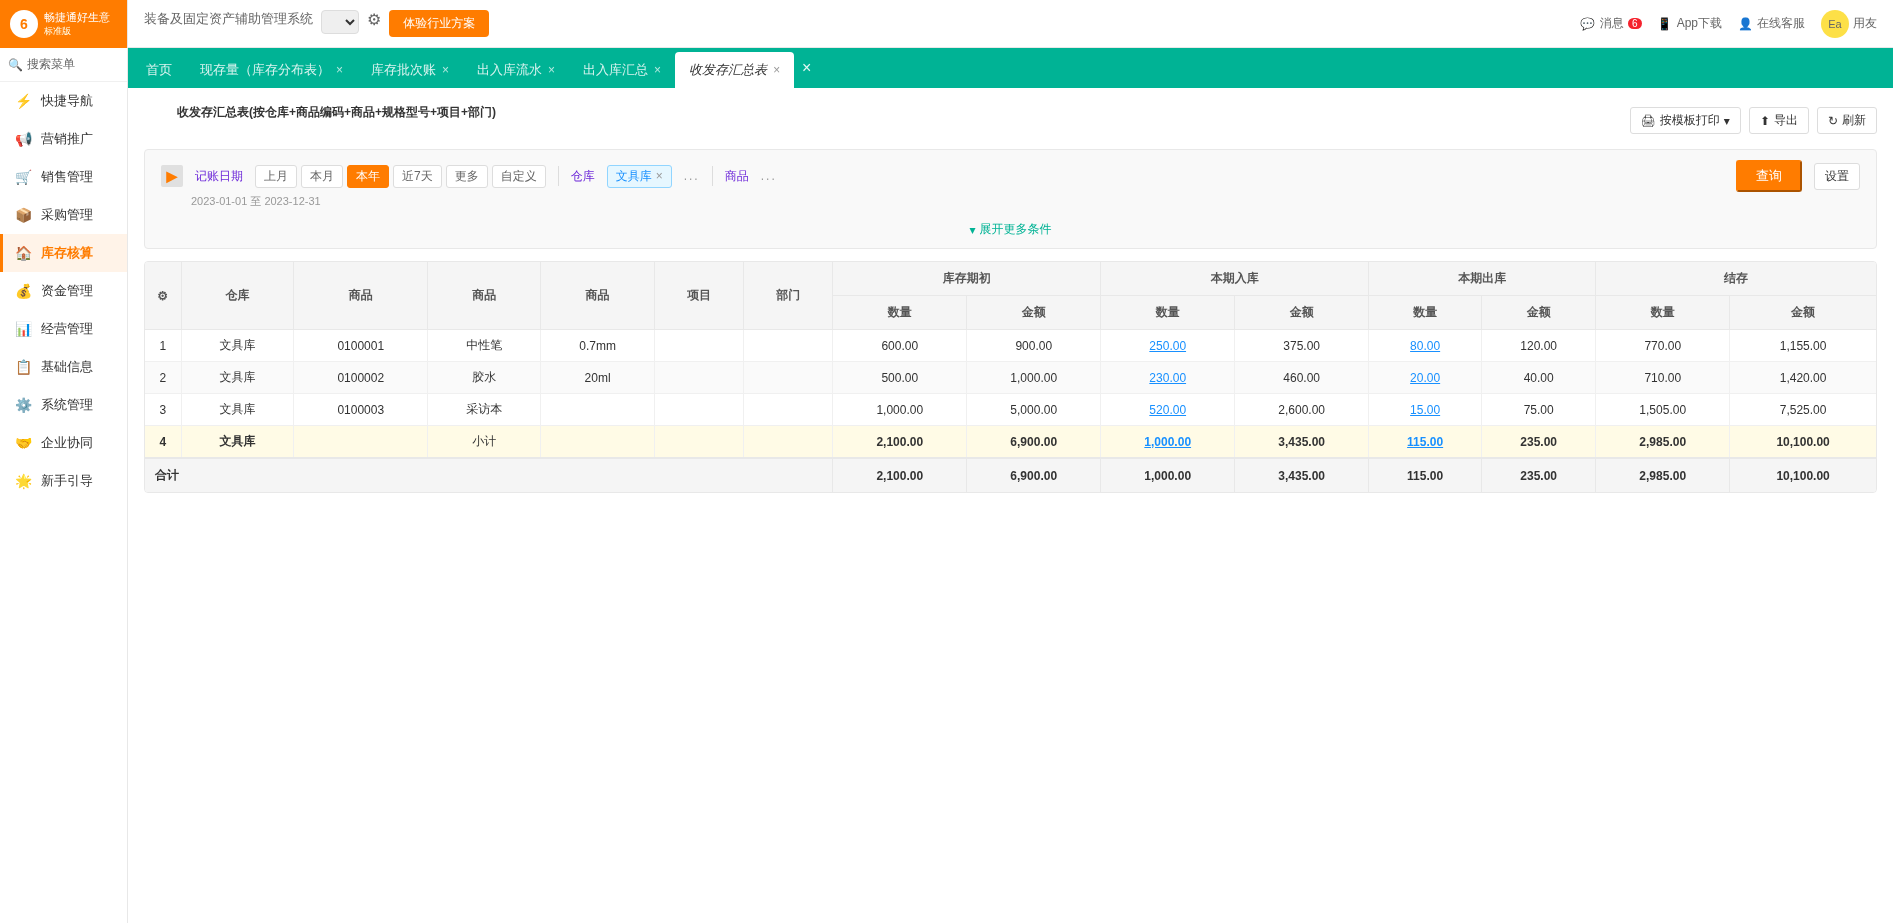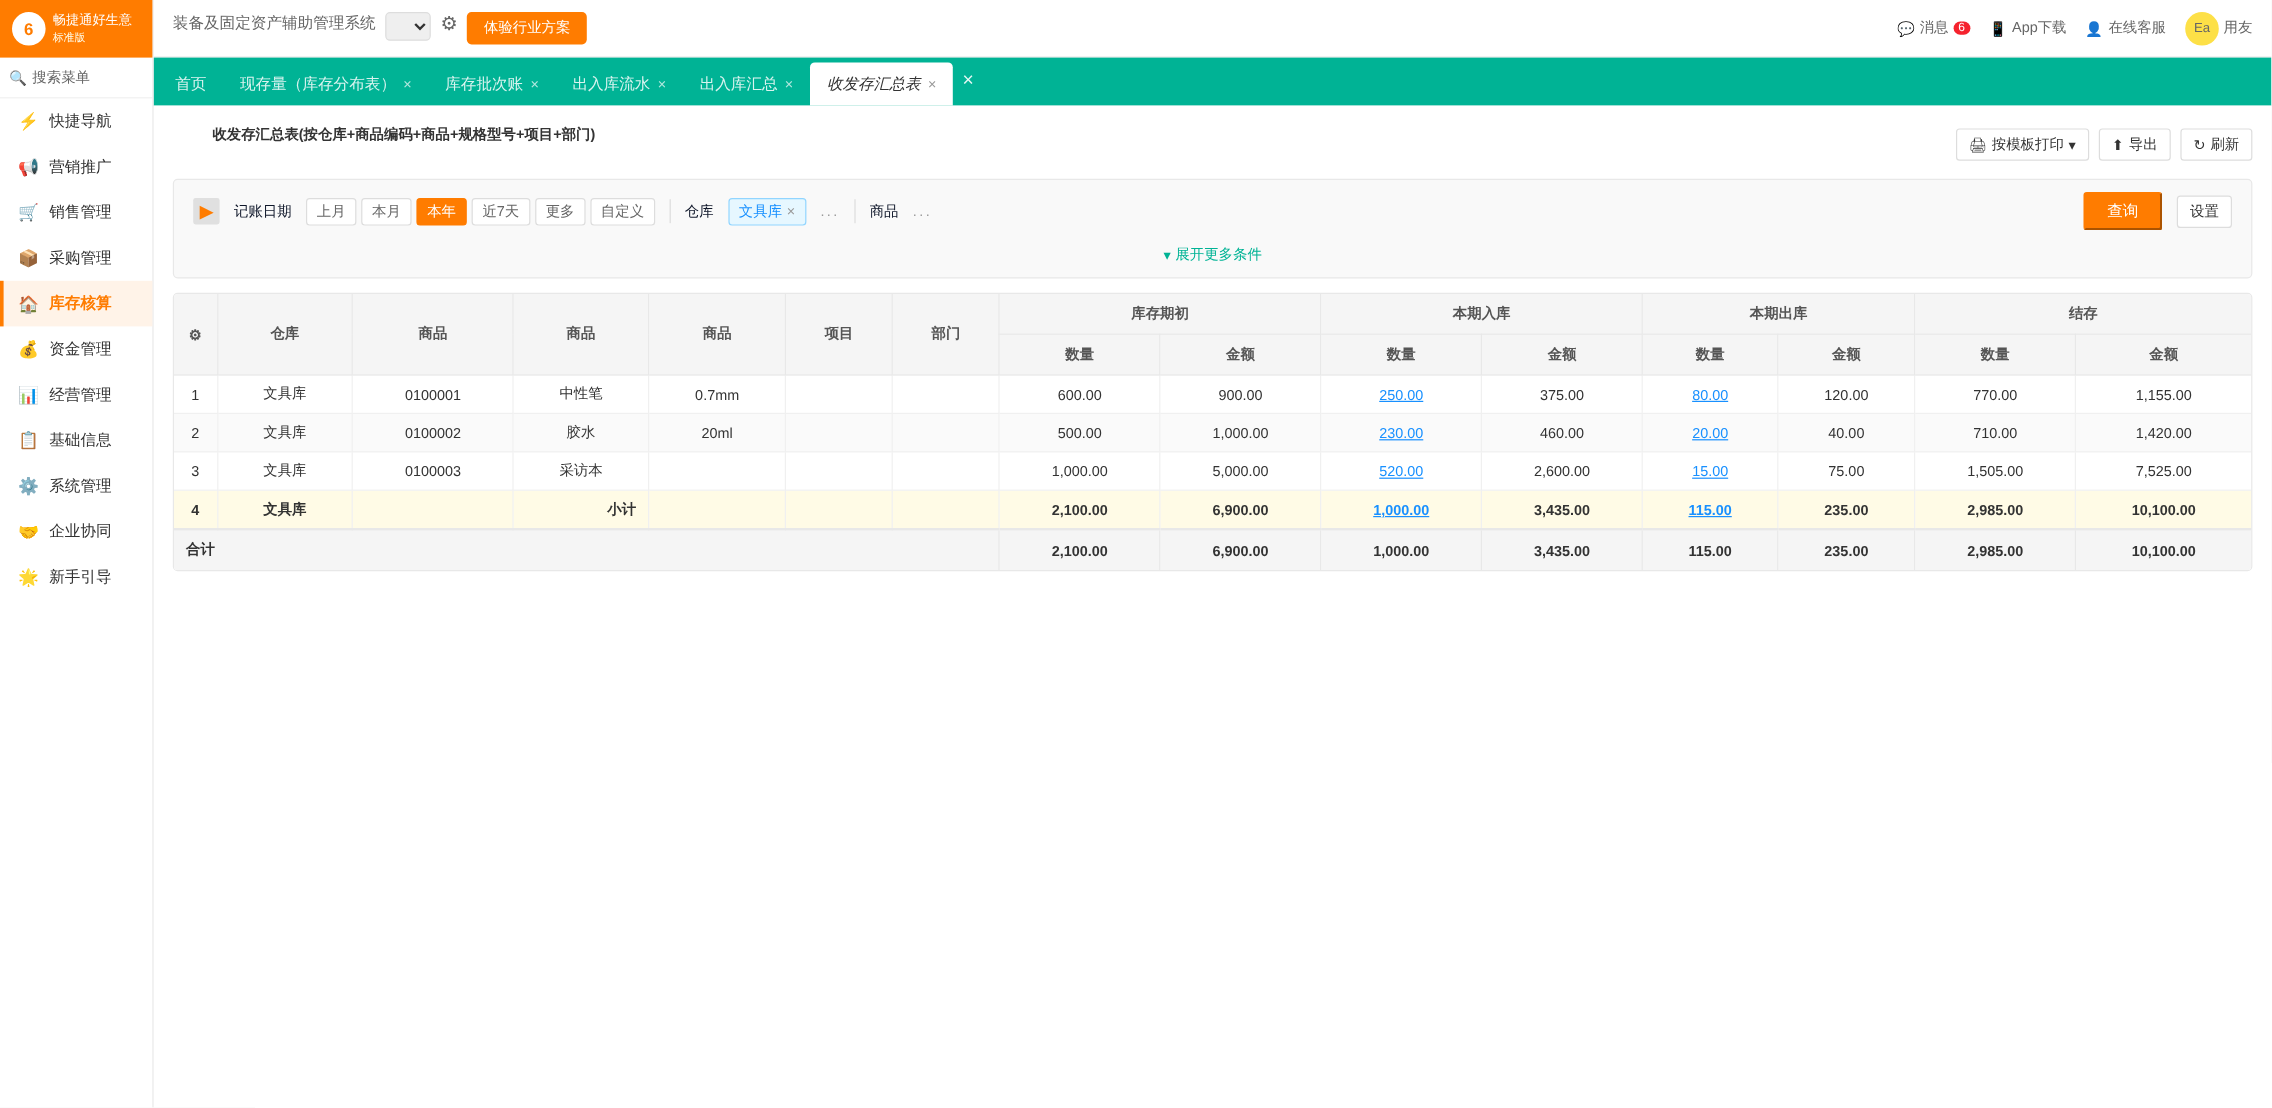--- a/index.html
+++ b/index.html
@@ -41,21 +41,21 @@
 
     
     .content { flex: 1; background: #fff; overflow: auto; padding: 16px; }
 
     
     .page-header { font-size: 12px; font-weight: bold; color: #333; margin-bottom: 16px; margin-left: 33px; }
 
     
     .filter-bar { background: #f9f9f9; border: 1px solid #e8e8e8; border-radius: 4px; padding: 10px 16px; margin-bottom: 12px; }
     .filter-row { display: flex; align-items: center; gap: 12px; flex-wrap: wrap; }
-    .filter-label { color: #0f172a; font-size: 12px; }
+    .filter-label { color: #6d28d9; font-size: 12px; }
     .filter-date-btns { display: flex; align-items: center; gap: 4px; }
     .filter-date-btn { padding: 2px 8px; border: 1px solid #ddd; border-radius: 3px; cursor: pointer; font-size: 12px; color: #666; background: #fff; }
     .filter-date-btn.active { background: #ff7c00; color: #fff; border-color: #ff7c00; }
     .filter-date-range { font-size: 11px; color: #999; margin-top: 2px; }
     .warehouse-tag { background: #e6f7ff; border: 1px solid #91d5ff; border-radius: 3px; padding: 2px 8px; color: #1890ff; font-size: 12px; display: flex; align-items: center; gap: 4px; }
     .warehouse-tag-close { cursor: pointer; color: #999; }
     .filter-dots { color: #999; cursor: pointer; letter-spacing: 2px; }
     .expand-btn { color: #00b395; font-size: 12px; cursor: pointer; display: flex; align-items: center; gap: 4px; text-align: center; margin-top: 6px; }
     .toolbar-btn { border: 1px solid #ddd; background: #fff; border-radius: 3px; padding: 4px 10px; font-size: 12px; cursor: pointer; color: #333; display: flex; align-items: center; gap: 4px; }
     .toolbar-btn-primary { background: #ff7c00; color: #fff; border-color: #ff7c00; border-radius: 3px; padding: 4px 10px; font-size: 12px; cursor: pointer; }
@@ -239,20 +239,23 @@
           <span>文具库</span>
           <span class="warehouse-tag-close">×</span>
         </div>
         <span class="filter-dots">...</span>
         <div style="width:1px;height:20px;background:#ddd;"></div>
         <span class="filter-label">商品</span>
         <span class="filter-dots">...</span>
         <div style="flex:1;"></div>
         <button class="toolbar-btn-primary" style="padding:5px 18px;font-size:13px;">查询</button>
         <button class="toolbar-btn-setting">设置</button>
+      </div>
+      <div style="padding-left:30px;margin-top:2px;">
+        <span class="filter-date-range">2023-01-01 至 2023-12-31</span>
       </div>
       <div style="display:flex;justify-content:center;margin-top:6px;">
         <div class="expand-btn">
           <span>▾</span>
           <span>展开更多条件</span>
         </div>
       </div>
     </div>
 
     <div class="table-wrap">
@@ -331,21 +334,21 @@
               <td>2,600.00</td>
               <td class="td-link">15.00</td>
               <td>75.00</td>
               <td>1,505.00</td>
               <td>7,525.00</td>
             </tr>
             <tr class="subtotal">
               <td>4</td>
               <td style="font-weight: bold;">文具库</td>
               <td></td>
-              <td style="font-weight: bold; text-align: right;">小计</td>
+              <td style="font-weight: normal;">小计</td>
               <td></td>
               <td></td>
               <td></td>
               <td>2,100.00</td>
               <td>6,900.00</td>
               <td class="td-link">1,000.00</td>
               <td>3,435.00</td>
               <td class="td-link">115.00</td>
               <td>235.00</td>
               <td>2,985.00</td>

